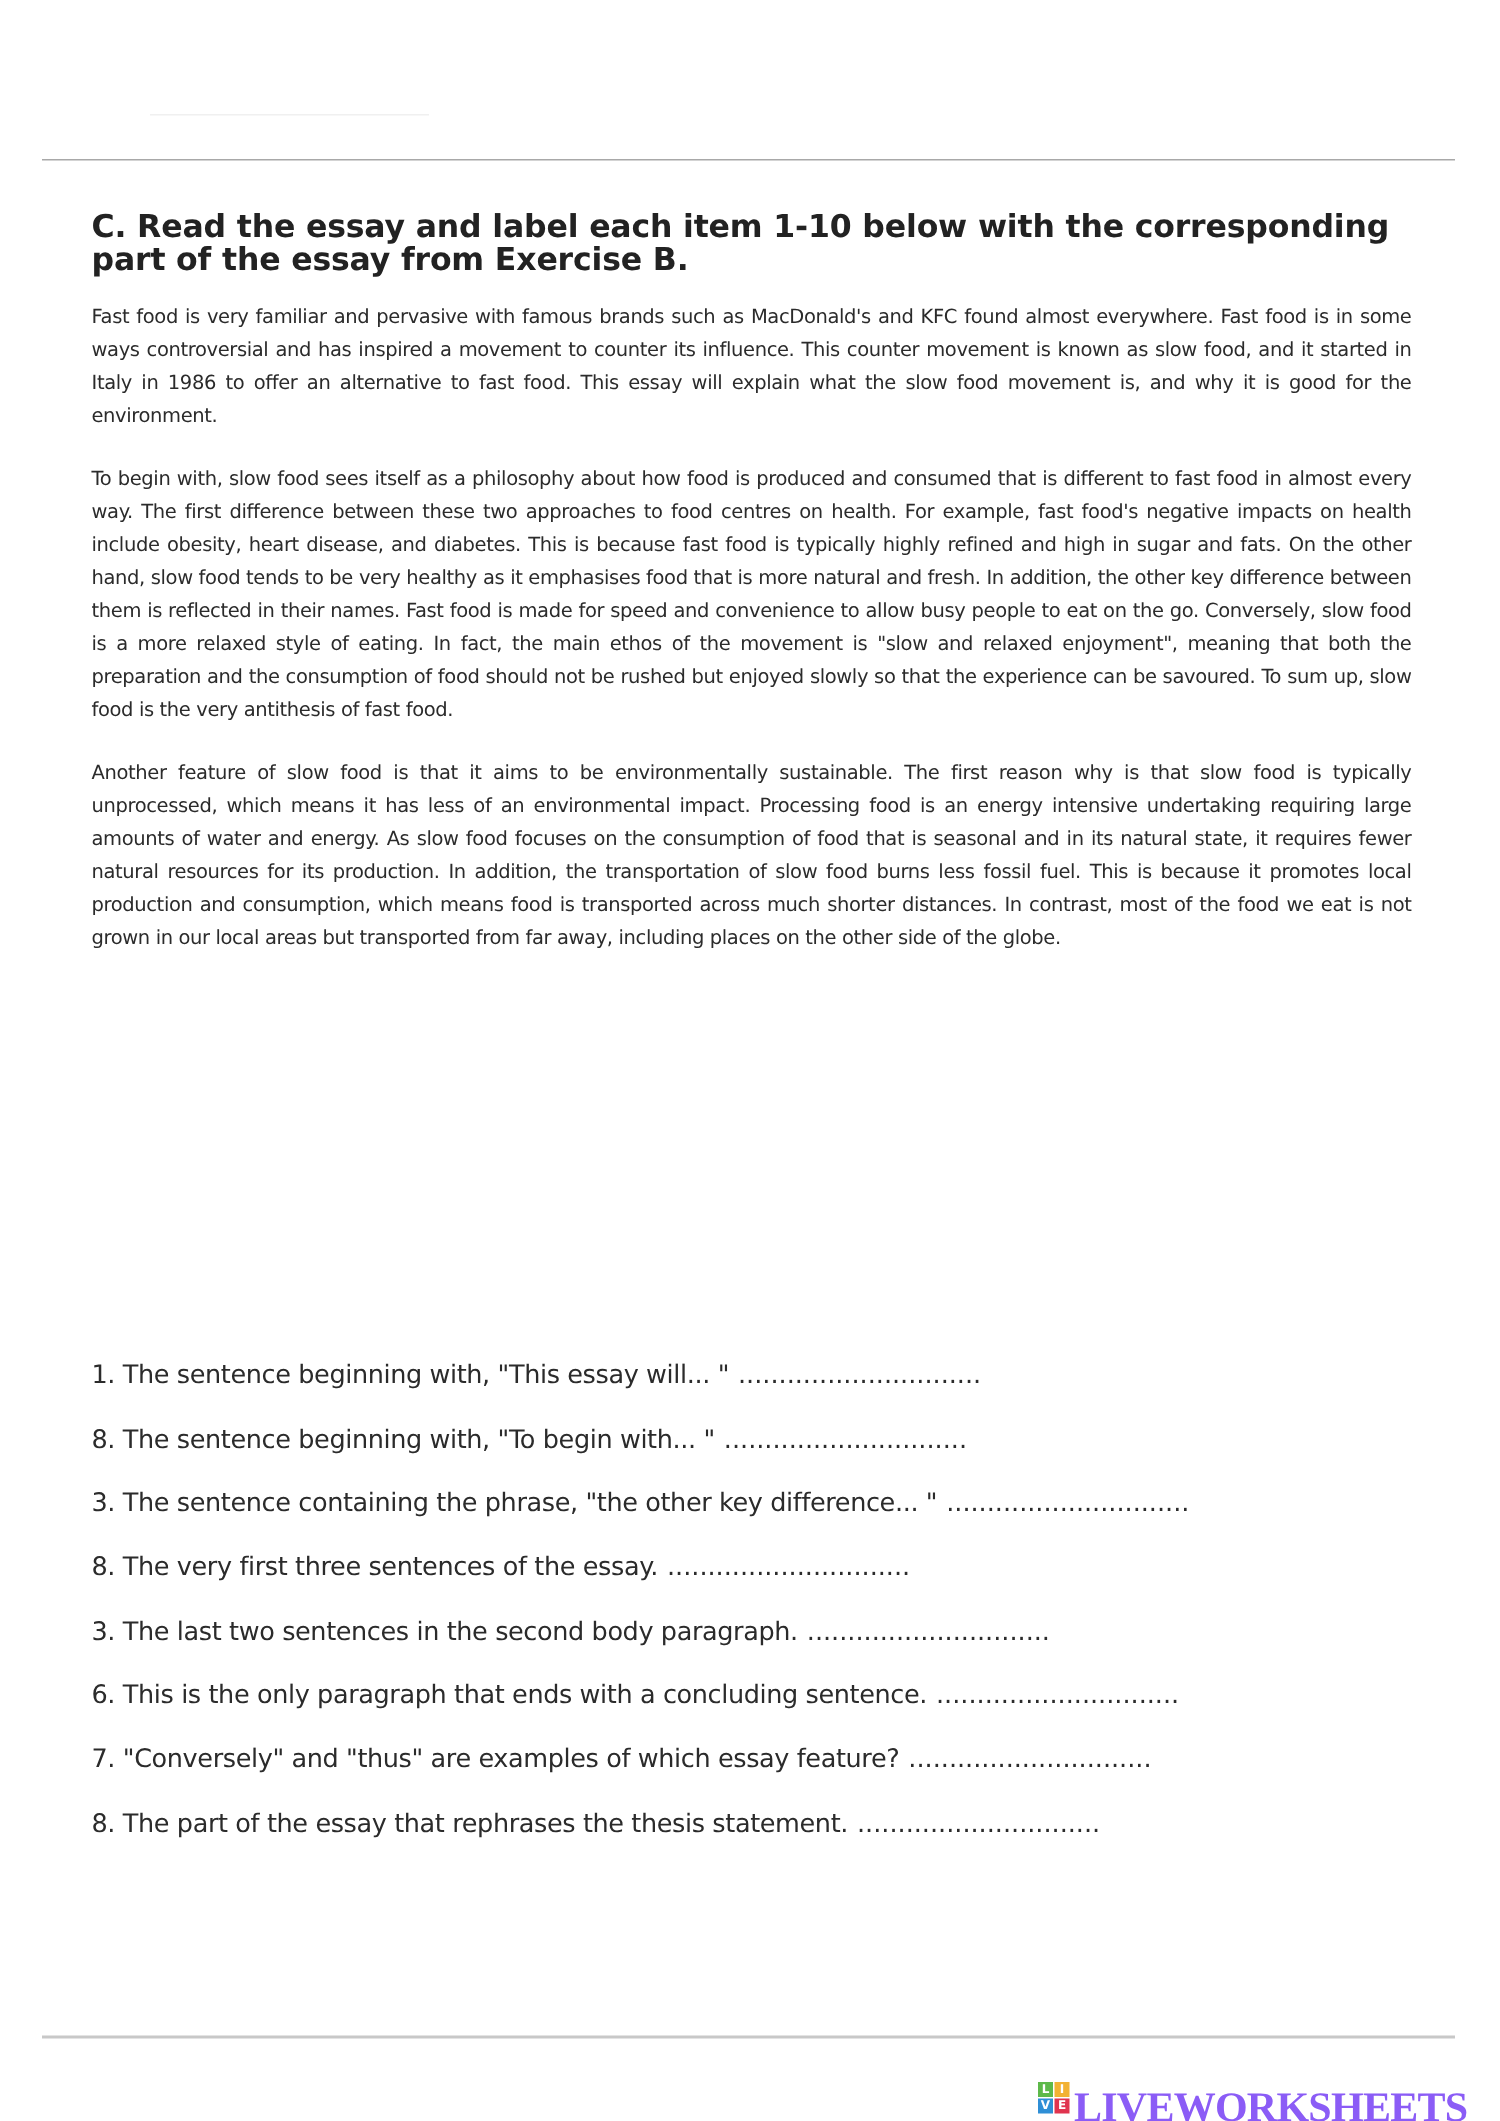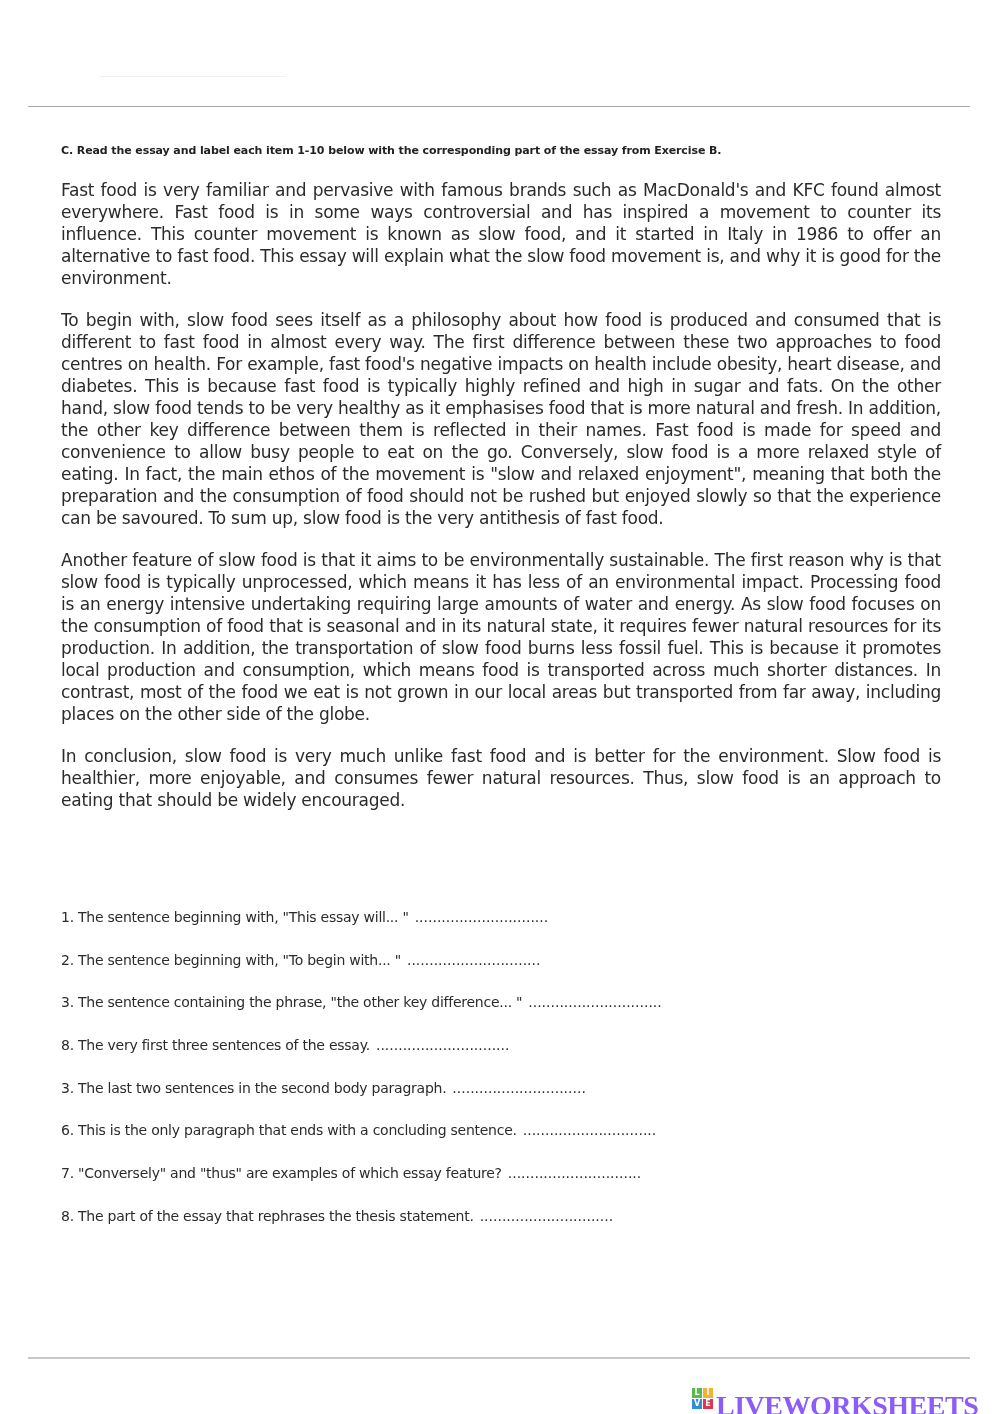--- a/index.html
+++ b/index.html
@@ -2,47 +2,46 @@
 <html><head>
 <meta charset="utf-8">
 <style>
   html, body { margin: 0; padding: 0; background: #ffffff; }
   body { width: 1000px; height: 1414px; position: relative; overflow: hidden;
          font-family: "DejaVu Sans", sans-serif; color: #2b2b2b; }
   .top-stub { position: absolute; left: 100px; top: 76px; width: 186px; height: 1px; background: #f0f0f0; }
   .hr-top { position: absolute; left: 28px; top: 106px; width: 942px; height: 1px; background: #a8a8a8; }
   .hr-bottom { position: absolute; left: 28px; top: 1357px; width: 942px; height: 2px; background: #c8c8c8; }
   .content { position: absolute; left: 61px; top: 140px; width: 880px; }
-  .instruction { font-weight: bold; font-size: 11px; line-height: 22px; margin: 0 0 17px 0; color: #222; letter-spacing: -0.1px; }
-  .para { font-size: 17px; line-height: 22px; text-align: justify; margin: 0 0 20px 0; letter-spacing: -0.25px; }
+  .instruction { font-weight: bold; font-size: 21px; line-height: 22px; margin: 0 0 17px 0; color: #222; letter-spacing: -0.1px; }
+  .para { font-size: 13px; line-height: 22px; text-align: justify; margin: 0 0 20px 0; letter-spacing: -0.25px; }
   .items { position: absolute; left: 61px; top: 906px; width: 900px; }
-  .item { font-size: 14px; line-height: 22px; height: 42.7px; letter-spacing: -0.25px; white-space: nowrap; }
+  .item { font-size: 17px; line-height: 22px; height: 42.7px; letter-spacing: -0.25px; white-space: nowrap; }
   .item .dots { margin-left: 6px; letter-spacing: 0; }
   .logo { position: absolute; left: 692px; top: 1374px; display: flex; align-items: center; }
   .logo-blocks { display: grid; grid-template-columns: 10px 10px; grid-template-rows: 10px 10px; gap: 1px; margin-right: 3px; }
   .blk { font-size: 8px; font-weight: bold; color: #fff; display: flex; align-items: center; justify-content: center; font-family: "DejaVu Sans", sans-serif; }
   .logo-text { font-family: Liberation Serif, serif; font-weight: bold; font-size: 28px; color: #8b5cf6; letter-spacing: -0.5px; line-height: 32px; margin-top: 16px; }
 </style>
 </head>
 <body>
 
 <div class="top-stub"></div>
 <div class="hr-top"></div>
 
 <div class="content">
   <p class="instruction">C. Read the essay and label each item 1-10 below with the corresponding part of the essay from Exercise B.</p>
   <p class="para">Fast food is very familiar and pervasive with famous brands such as MacDonald's and KFC found almost everywhere. Fast food is in some ways controversial and has inspired a movement to counter its influence. This counter movement is known as slow food, and it started in Italy in 1986 to offer an alternative to fast food. This essay will explain what the slow food movement is, and why it is good for the environment.</p>
   <p class="para">To begin with, slow food sees itself as a philosophy about how food is produced and consumed that is different to fast food in almost every way. The first difference between these two approaches to food centres on health. For example, fast food's negative impacts on health include obesity, heart disease, and diabetes. This is because fast food is typically highly refined and high in sugar and fats. On the other hand, slow food tends to be very healthy as it emphasises food that is more natural and fresh. In addition, the other key difference between them is reflected in their names. Fast food is made for speed and convenience to allow busy people to eat on the go. Conversely, slow food is a more relaxed style of eating. In fact, the main ethos of the movement is "slow and relaxed enjoyment", meaning that both the preparation and the consumption of food should not be rushed but enjoyed slowly so that the experience can be savoured. To sum up, slow food is the very antithesis of fast food.</p>
   <p class="para">Another feature of slow food is that it aims to be environmentally sustainable. The first reason why is that slow food is typically unprocessed, which means it has less of an environmental impact. Processing food is an energy intensive undertaking requiring large amounts of water and energy. As slow food focuses on the consumption of food that is seasonal and in its natural state, it requires fewer natural resources for its production. In addition, the transportation of slow food burns less fossil fuel. This is because it promotes local production and consumption, which means food is transported across much shorter distances. In contrast, most of the food we eat is not grown in our local areas but transported from far away, including places on the other side of the globe.</p>
-  <p class="para">In conclusion, slow food is very much unlike fast food and is better for the environment. Slow food is healthier, more enjoyable, and consumes fewer natural resources. Thus, slow food is an approach to eating that should be widely encouraged.</p>
 </div>
 
 <div class="items">
   <div class="item"><span>1. The sentence beginning with, "This essay will... "</span><span class="dots">..............................</span></div>
-  <div class="item"><span>2. The sentence beginning with, "To begin with... "</span><span class="dots">..............................</span></div>
+  <div class="item"><span>8. The sentence beginning with, "To begin with... "</span><span class="dots">..............................</span></div>
   <div class="item"><span>3. The sentence containing the phrase, "the other key difference... "</span><span class="dots">..............................</span></div>
   <div class="item"><span>8. The very first three sentences of the essay.</span><span class="dots">..............................</span></div>
   <div class="item"><span>3. The last two sentences in the second body paragraph.</span><span class="dots">..............................</span></div>
   <div class="item"><span>6. This is the only paragraph that ends with a concluding sentence.</span><span class="dots">..............................</span></div>
   <div class="item"><span>7. "Conversely" and "thus" are examples of which essay feature?</span><span class="dots">..............................</span></div>
   <div class="item"><span>8. The part of the essay that rephrases the thesis statement.</span><span class="dots">..............................</span></div>
 </div>
 
 <div class="hr-bottom"></div>
 

